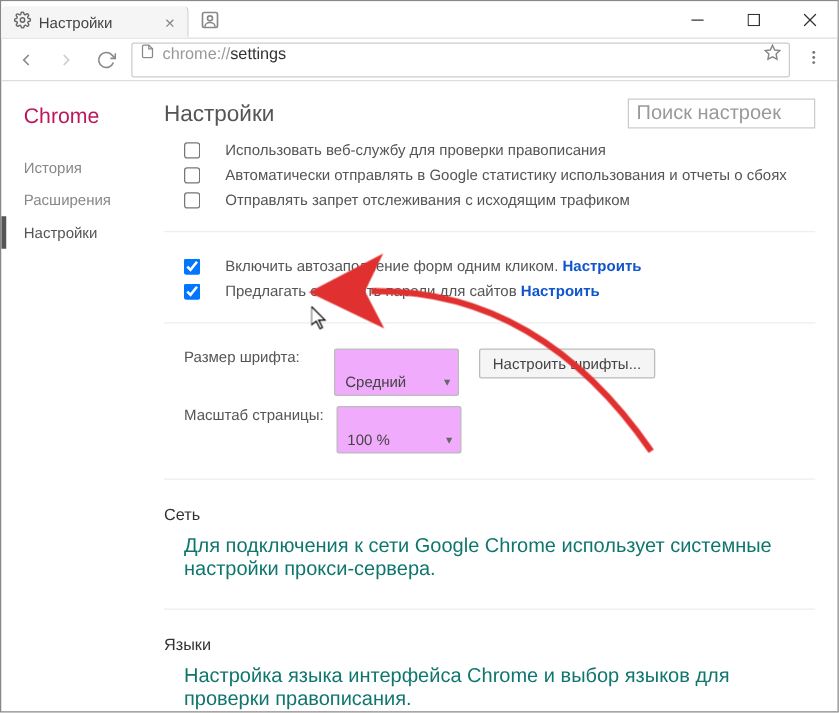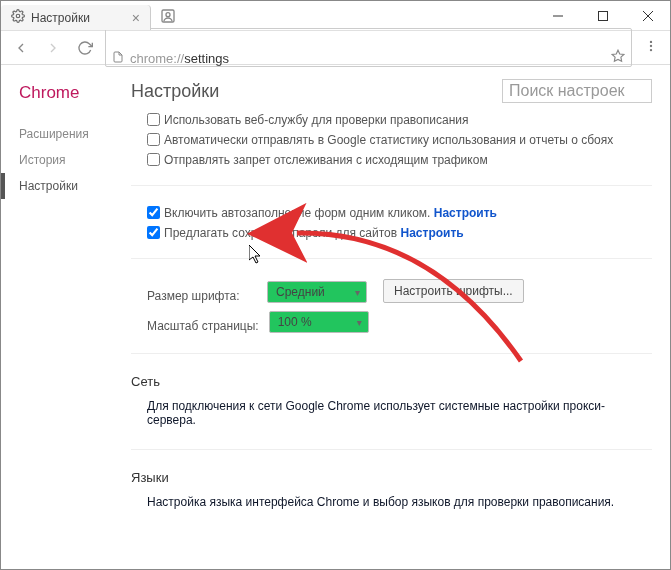--- a/index.html
+++ b/index.html
@@ -9,21 +9,21 @@
 .tab { display: flex; align-items: center; gap: 6px; padding: 0 10px; border-right: 1px solid #ccc; background: #f5f5f5; min-width: 150px; font-size: 12px; color: #444; position: relative; border-top-right-radius: 4px; border-top-left-radius: 4px; margin-top: 4px; }
 .tab .close { margin-left: auto; font-size: 14px; color: #888; cursor: pointer; }
 .win-controls { margin-left: auto; display: flex; }
 .win-btn { width: 45px; display: flex; align-items: center; justify-content: center; color: #555; cursor: pointer; }
 .win-btn svg { width: 10px; height: 10px; }
 .user-icon { width: 34px; display: flex; align-items: center; justify-content: center; color: #888; }
 
 .addr-bar { height: 34px; display: flex; align-items: center; padding: 0 8px; gap: 8px; border-bottom: 1px solid #ddd; }
 .nav-btn { color: #888; cursor: pointer; padding: 2px 4px; }
 .nav-btn svg { width: 16px; height: 16px; display: block; }
-.addr-input-wrap { flex: 1; display: flex; align-items: flex-end; border: 1px solid #ccc; border-radius: 2px; height: 39px; padding: 0 6px; gap: 6px; }
+.addr-input-wrap { flex: 1; display: flex; align-items: flex-start; border: 1px solid #ccc; border-radius: 2px; height: 28px; padding: 0 6px; gap: 6px; }
 .addr-input-wrap .doc-icon { color: #888; }
 .addr-text { flex: 1; font-size: 13px; color: #333; }
 .addr-text .dim { color: #999; }
 .star-icon { color: #888; cursor: pointer; }
 .menu-btn { color: #777; cursor: pointer; padding: 2px 4px; }
 
 .content { display: flex; height: calc(570px - 30px - 34px); }
 .sidebar { width: 130px; padding: 18px 0 0 18px; }
 .brand { font-size: 17px; color: #be185d; margin-bottom: 18px; }
 .side-links { list-style: none; }
@@ -33,29 +33,29 @@
 .side-sep { height: 20px; }
 
 .main { flex: 1; padding: 14px 18px 0 0; overflow-y: auto; position: relative; }
 .main-header { display: flex; align-items: center; margin-bottom: 10px; }
 .main-title { font-size: 18px; color: #555; font-weight: normal; }
 .search-box { margin-left: auto; border: 1px solid #ccc; height: 24px; width: 150px; padding: 0 6px; font-size: 16px; color: #999; display: flex; align-items: center; }
 
 .section { margin-bottom: 20px; padding-bottom: 12px; border-bottom: 1px solid #eee; }
 .section.no-border { border-bottom: none; }
 .section-h { font-size: 13px; color: #333; margin-bottom: 10px; }
-.row { display: flex; align-items: flex-start; gap: 4px; margin: 6px 0 6px 16px; font-size: 12px; color: #555; }
+.row { display: flex; align-items: center; gap: 20px; margin: 6px 0 6px 16px; font-size: 12px; color: #555; }
 .row input[type=checkbox] { width: 13px; height: 13px; }
 .row label { cursor: pointer; }
 .link { color: #1155cc; cursor: pointer; font-weight: bold; }
-.desc { font-size: 12px; color: #0f172a; margin: 4px 0 10px 16px; }
+.desc { font-size: 16px; color: #0f766e; margin: 4px 0 10px 16px; }
 .btn { display: inline-block; border: 1px solid #bbb; background: #f5f5f5; font-size: 12px; color: #444; padding: 4px 10px; cursor: pointer; border-radius: 2px; margin-left: 16px; }
-.form-row { display: flex; align-items: flex-end; gap: 10px; margin: 8px 0 8px 16px; font-size: 12px; color: #555; }
+.form-row { display: flex; align-items: flex-start; gap: 10px; margin: 8px 0 8px 16px; font-size: 12px; color: #555; }
 .form-label { min-width: 110px; }
-.select { border: 1px solid #bbb; background: #22c55e; padding: 3px 22px 3px 8px; font-size: 12px; color: #444; position: relative; display: inline-flex; align-items: center; border-radius: 2px; min-width: 100px; }
+.select { border: 1px solid #bbb; background: #f0abfc; padding: 19px 22px 3px 8px; font-size: 12px; color: #444; position: relative; display: inline-flex; align-items: center; border-radius: 2px; min-width: 100px; }
 .select::after { content: "▾"; position: absolute; right: 6px; color: #666; font-size: 10px; }
 
 .arrow-annot { position: absolute; top: 220px; left: 280px; pointer-events: none; }
 .arrow-annot svg { overflow: visible; }
 .cursor-annot { position: absolute; top: 244px; left: 248px; pointer-events: none; }
 </style>
 </head>
 <body>
 
 <div class="titlebar">
@@ -127,22 +127,22 @@
         <circle cx="12" cy="5" r="2"></circle>
         <circle cx="12" cy="12" r="2"></circle>
         <circle cx="12" cy="19" r="2"></circle>
       </svg></div>
 </div>
 
 <div class="content">
   <div class="sidebar">
     <div class="brand">Chrome</div>
     <ul class="side-links">
+      <li>История</li>
       <li>Расширения</li>
-      <li>История</li>
       <li class="active">Настройки</li>
     </ul>
     <div class="side-sep"></div>
   </div>
 
   <div class="main">
     <div class="main-header">
       <h1 class="main-title">Настройки</h1>
       <div class="search-box">
         <span>Поиск настроек</span>

